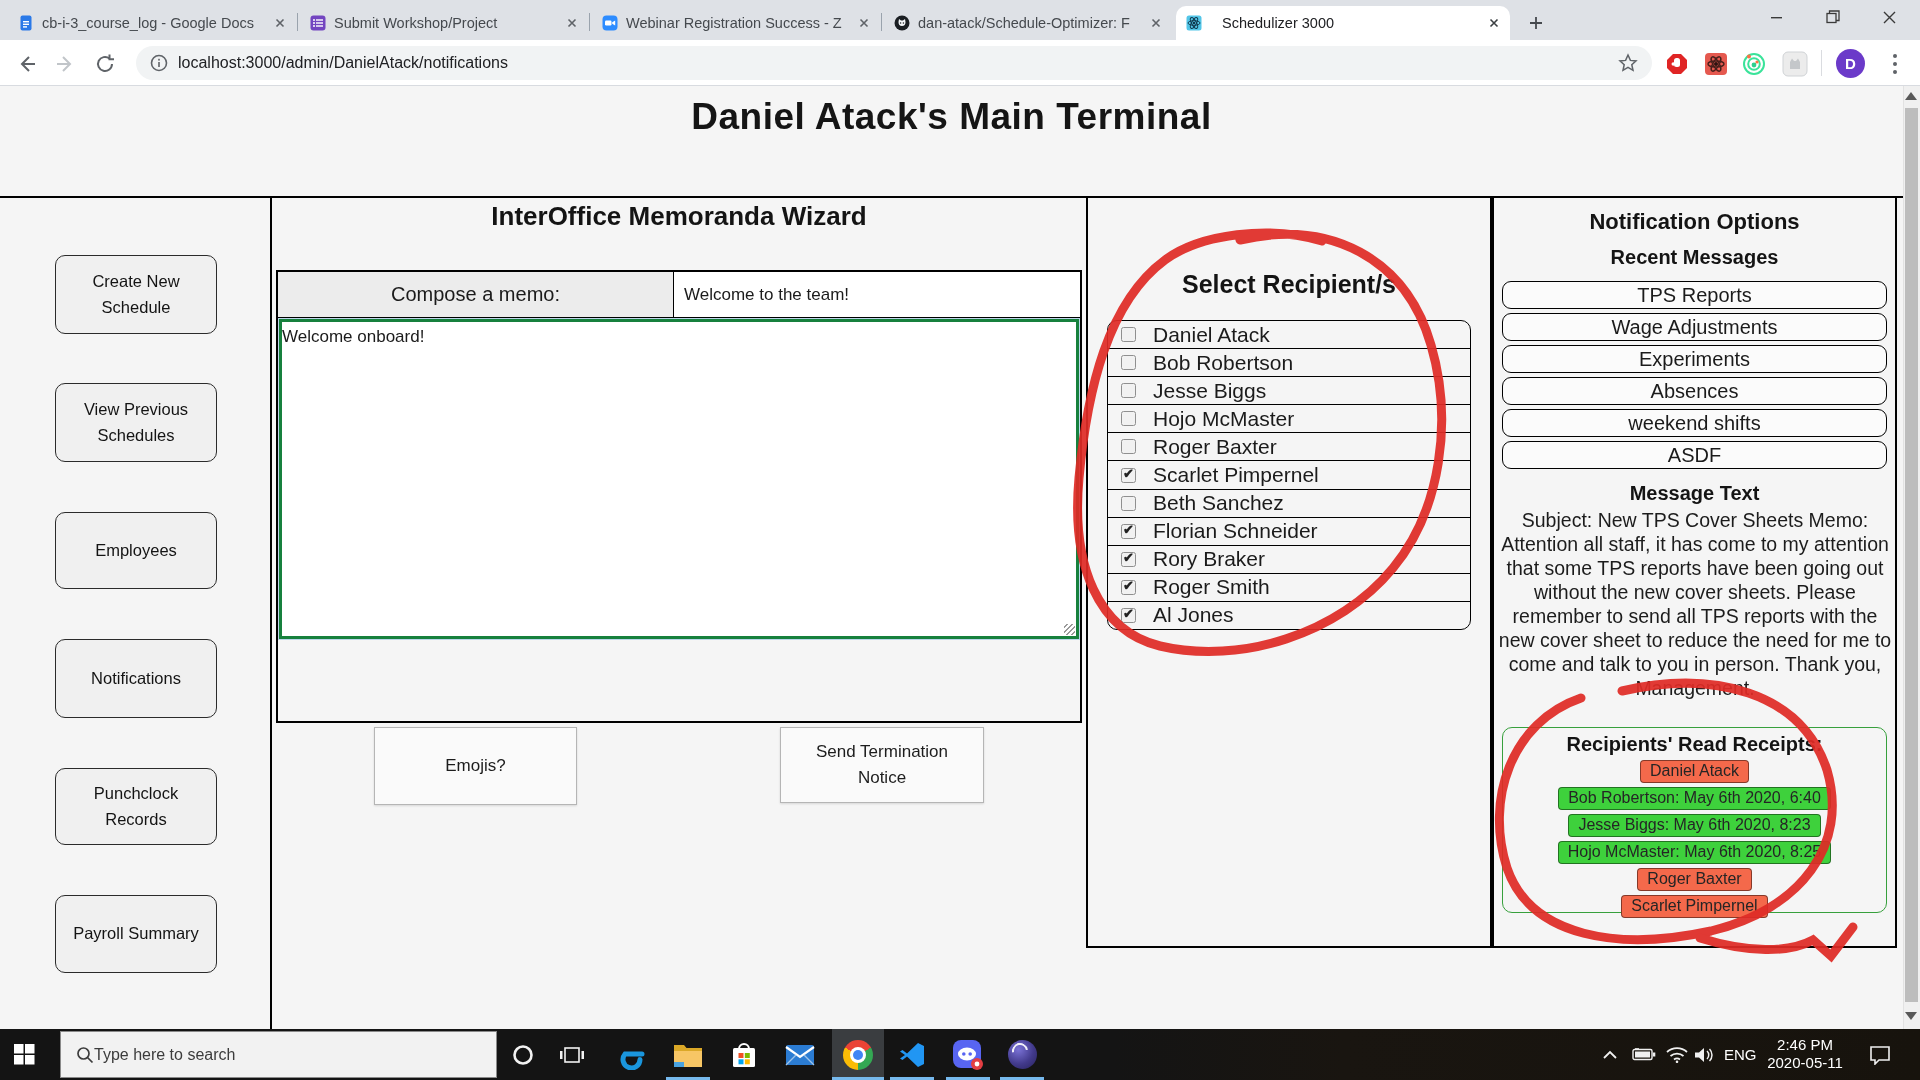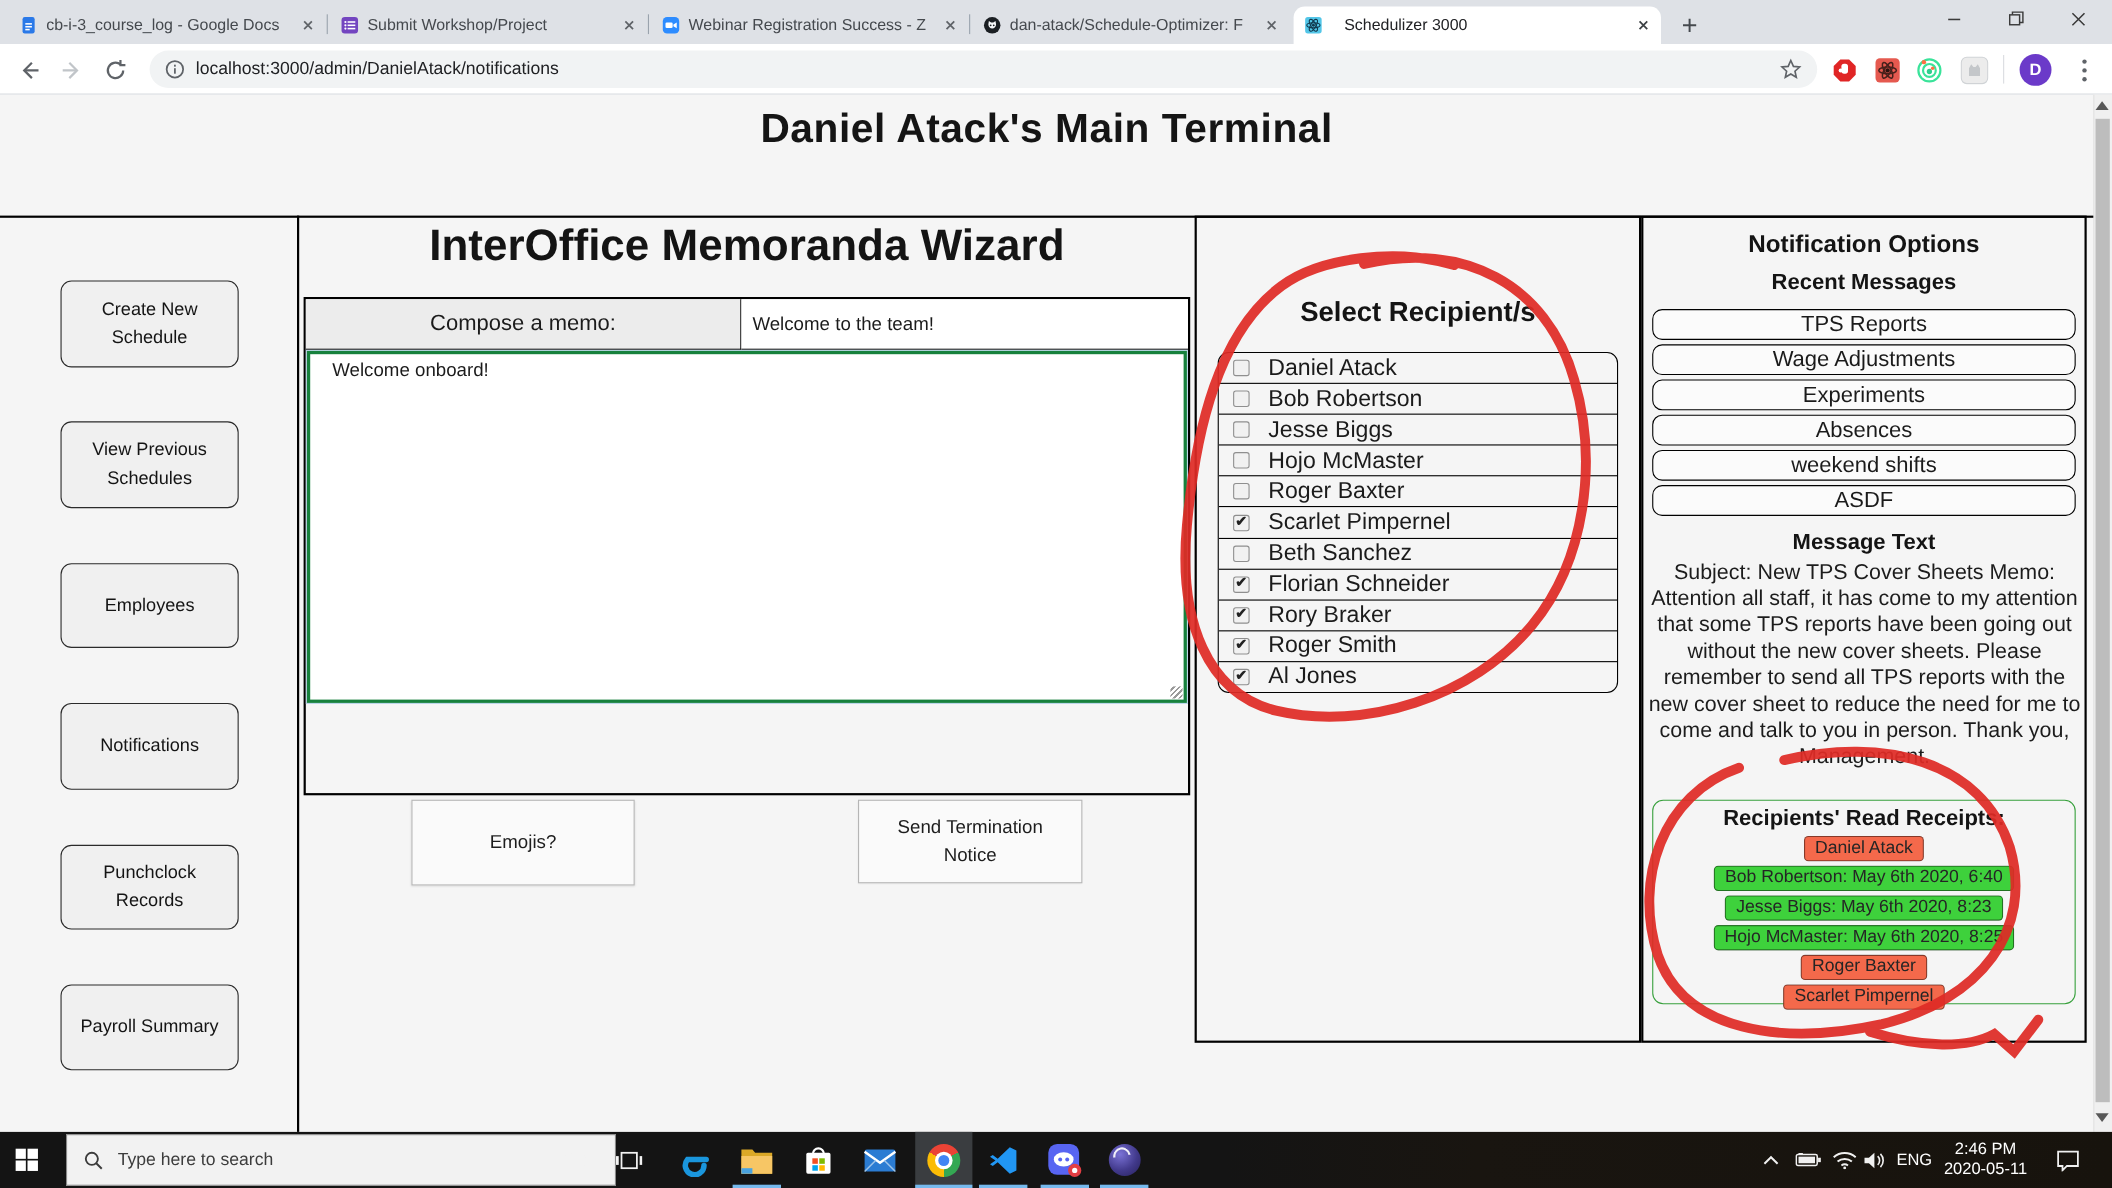--- a/index.html
+++ b/index.html
@@ -34,28 +34,28 @@
   .sarrow.up { top:92px; border-bottom:8px solid #585858; }
   .sarrow.down { top:1012px; border-top:8px solid #585858; }
 
   
   .page-title { position:absolute; left:0; top:96px; width:1903px; text-align:center; font-size:37px; font-weight:bold; color:#151515; letter-spacing:.5px; }
   .topline { position:absolute; left:0; top:196px; width:1903px; height:2px; background:#000; }
   .vline { position:absolute; left:270px; top:196px; width:2px; height:833px; background:#000; }
 
   .side-btn { position:absolute; left:55px; width:162px; background:#f0f0f0; border:1.5px solid #2b2b2b; border-radius:10px; display:flex; align-items:center; justify-content:center; text-align:center; font-size:16.5px; color:#141414; line-height:1.55; padding:4px 10px; }
 
-  .wizard-title { position:absolute; left:272px; top:201px; width:814px; text-align:center; font-size:40px; font-weight:bold; color:#141414; }
+  .wizard-title { position:absolute; left:272px; top:201px; width:814px; text-align:center; font-size:26px; font-weight:bold; color:#141414; }
 
   .memo-box { position:absolute; left:276px; top:270px; width:806px; height:453px; border:2px solid #000; background:#f5f5f5; }
   .memo-head { position:absolute; left:0; top:0; width:100%; height:46px; display:flex; }
   .compose-cell { width:396px; background:#ececec; border-right:1.5px solid #000; border-bottom:1.5px solid #000; display:flex; align-items:center; justify-content:center; font-size:20px; color:#1b1b1b; }
   .subject-cell { flex:1; background:#fff; border-bottom:1.5px solid #000; display:flex; align-items:center; }
   .subject-cell span { font-size:17px; color:#1b1b1b; margin-left:10px; }
-  .memo-body { position:absolute; left:1px; top:47px; width:800px; height:320px; background:#fff; border:3px solid #17813d; box-shadow:0 0 0 1px #bcd6ea; font-size:17px; color:#1b1b1b; padding:5px 20px; }
+  .memo-body { position:absolute; left:1px; top:47px; width:800px; height:320px; background:#fff; border:3px solid #17813d; box-shadow:0 0 0 1px #bcd6ea; font-size:17px; color:#1b1b1b; padding:5px 0; }
   .memo-body::after { content:""; position:absolute; right:1px; bottom:1px; width:11px; height:11px;
      background:repeating-linear-gradient(135deg, transparent 0 2px, #9a9a9a 2px 3.5px); }
   .send-btn { position:absolute; left:0; top:375px; width:115px; height:75px; background:linear-gradient(#fcfcfc,#ededed); border:1px solid #9a9a9a; display:flex; align-items:center; justify-content:center; font-size:15px; color:#2a2a2a; letter-spacing:.5px; }
   .plain-btn { position:absolute; background:#fafafa; border:1px solid #b5b5b5; box-shadow:0 1px 2px rgba(0,0,0,.12); display:flex; align-items:center; justify-content:center; text-align:center; font-size:17px; color:#1d1d1d; line-height:1.55; }
 
   .recip-box { position:absolute; left:1086px; top:196px; width:406px; height:752px; border:2px solid #000; }
   .recip-title { position:absolute; left:0; top:72px; width:100%; text-align:center; font-size:25px; font-weight:bold; color:#141414; }
   .recip-list { position:absolute; left:19px; top:122px; width:364px; height:310px; border:1.5px solid #000; border-radius:10px; overflow:hidden; display:flex; flex-direction:column; }
   .recip-row { flex:1; display:flex; align-items:center; gap:17px; padding-left:13px; border-bottom:1px solid #000; font-size:21px; color:#1b1b1b; }
   .recip-row:last-child { border-bottom:none; }
@@ -75,21 +75,21 @@
   .chip[data-status="read"] { background:#3ed13c; }
   .chip[data-status="unread"] { background:#f4694b; }
 
   .annot { position:absolute; left:0; top:0; width:1920px; height:1080px; pointer-events:none; z-index:40; }
 
   
   .taskbar { position:absolute; left:0; top:1029px; width:1920px; height:51px; z-index:60;
      background:linear-gradient(90deg,#141414 0%, #141414 58%, #191510 70%, #17130d 100%); }
   .tb-slot { position:absolute; top:0; height:51px; display:flex; align-items:center; justify-content:center; }
   .tb-underline { position:absolute; bottom:0; height:3px; background:#76b9ed; }
-  .searchbox { position:absolute; left:60px; top:2px; width:500px; height:47px; background:#f2f2f2; border:1px solid #8a8a8a; display:flex; align-items:center; gap:13px; padding-left:15px; }
+  .searchbox { position:absolute; left:60px; top:2px; width:437px; height:47px; background:#f2f2f2; border:1px solid #8a8a8a; display:flex; align-items:center; padding-left:15px; }
   .searchbox span { font-size:16px; color:#3c3c3c; }
   .chrome-hl { position:absolute; left:832px; top:0; width:52px; height:51px; background:#3a3d40; }
   .tray-text { position:absolute; color:#fff; font-size:15px; }
   .timeblock { position:absolute; left:1762px; top:7px; width:86px; color:#fff; font-size:15px; text-align:center; line-height:18px; }
 
   svg { display:block; }
 </style>
 </head>
 <body>
 

